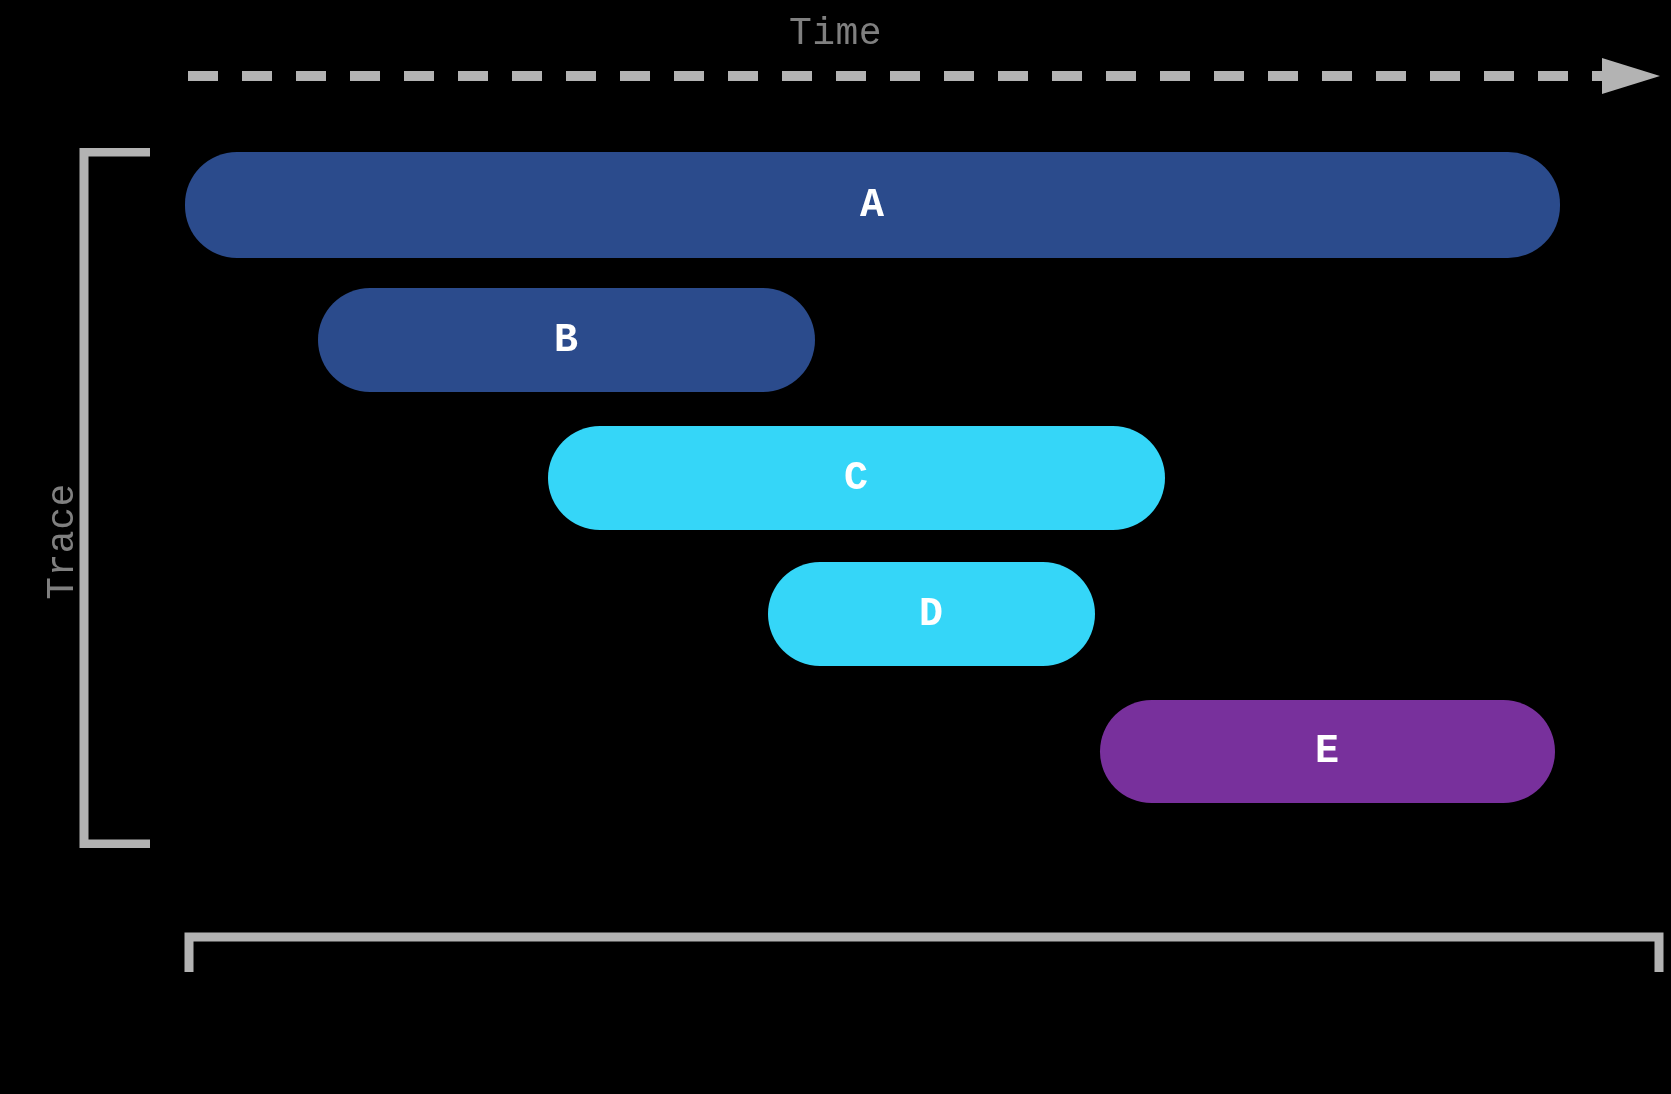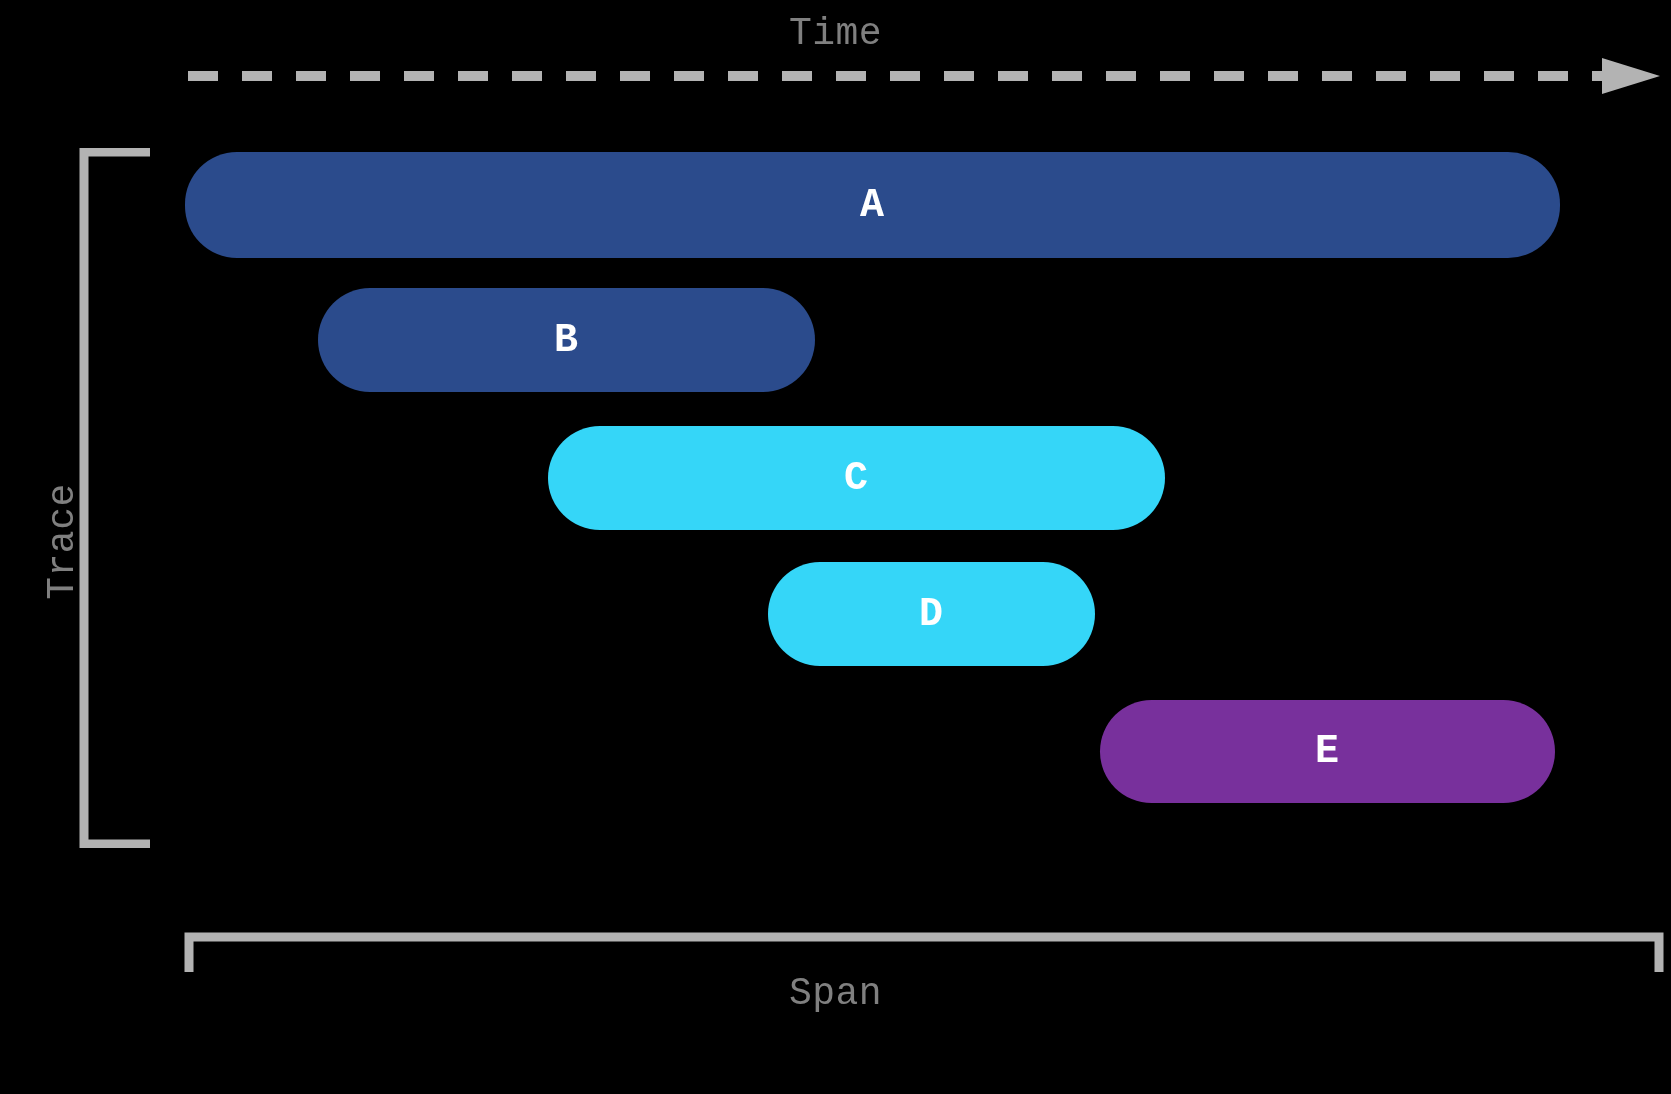--- a/index.html
+++ b/index.html
@@ -94,15 +94,14 @@
     <div class="span-bar" style="left:1100px;top:700px;width:455px;height:103px;background:#78309C;">
       <span class="bar-label">E</span>
     </div>
 
   </div>
 
   <svg class="bracket" id="span-bracket" viewBox="0 0 1480 44" preserveAspectRatio="none">
     <path d="M 5 40 L 5 5 L 1475 5 L 1475 40" fill="none" stroke="#B3B3B3" stroke-width="9" stroke-linecap="butt" stroke-linejoin="miter" vector-effect="non-scaling-stroke"></path>
   </svg>
 
-  <div class="axis-label" id="span-label">Span</div>
 
 </div>
 
 </body></html>

